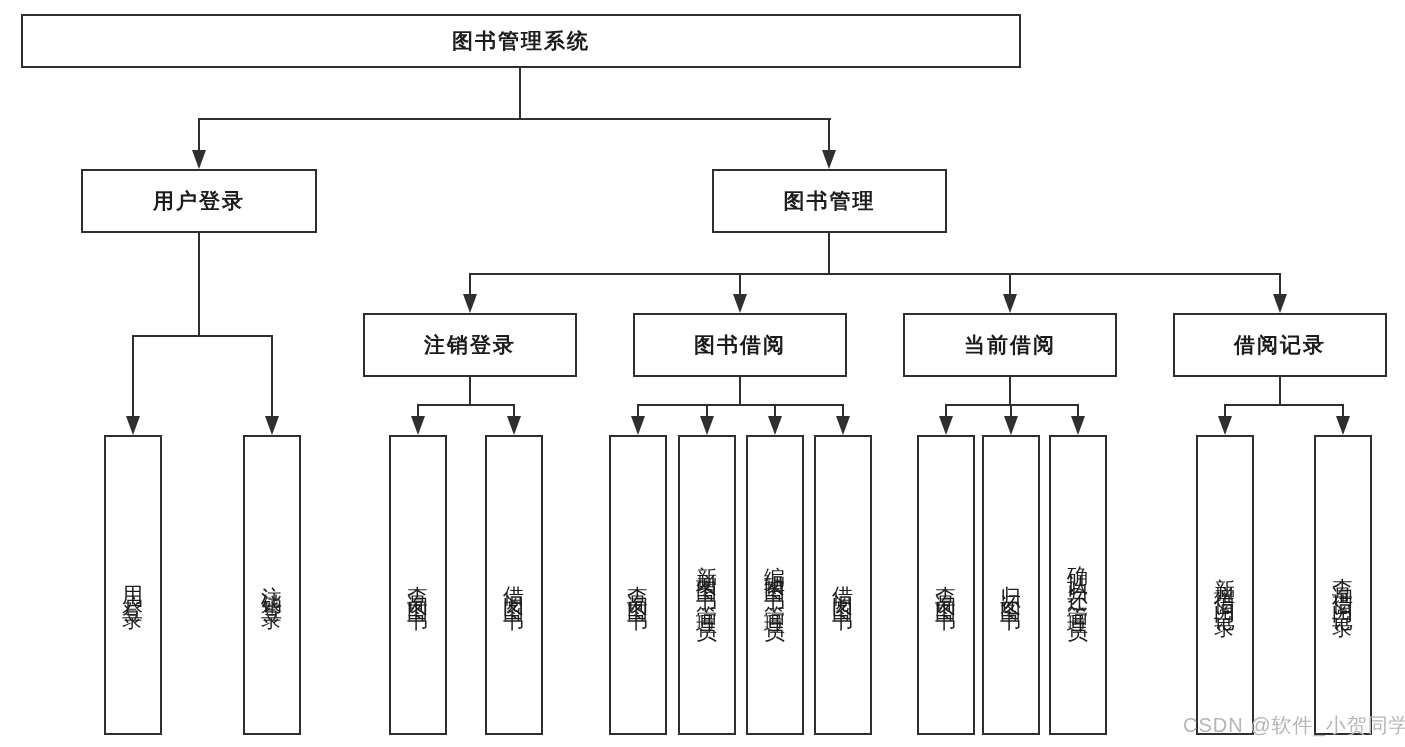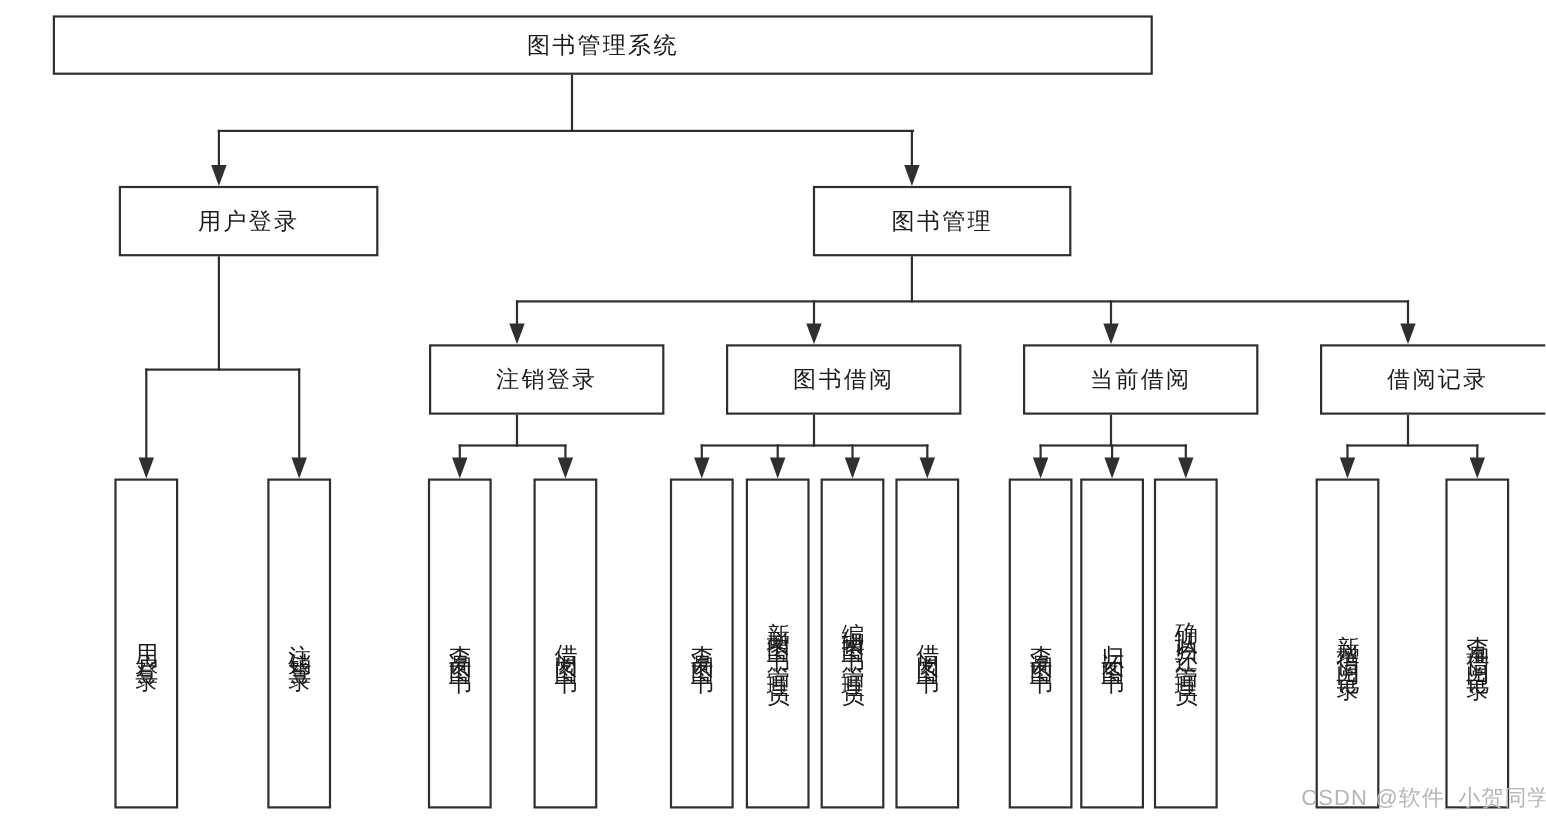--- a/index.html
+++ b/index.html
@@ -18,21 +18,21 @@
     overflow:hidden;
   }
   .box{
     position:absolute;
     box-sizing:border-box;
     border:2px solid var(--line);
     background:var(--bg);
     display:flex;align-items:center;justify-content:center;
     text-align:center;
   }
-  .box.h{font-size:21px;letter-spacing:2px;font-weight:400;margin-left:27px;}
+  .box.h{font-size:21px;letter-spacing:2px;font-weight:700;}
   .box.v{
     writing-mode:vertical-rl;
     text-orientation:mixed;
     font-size:21px;
     letter-spacing:8px;
     line-height:1.1;
     font-weight:500;
   }
   .vline,.hline{position:absolute;background:var(--line);}
   .vline{width:2px;}

